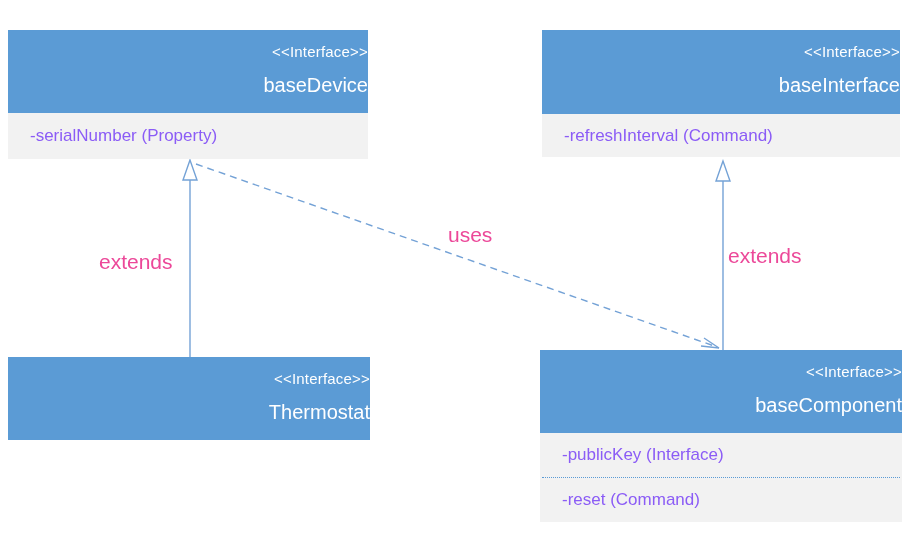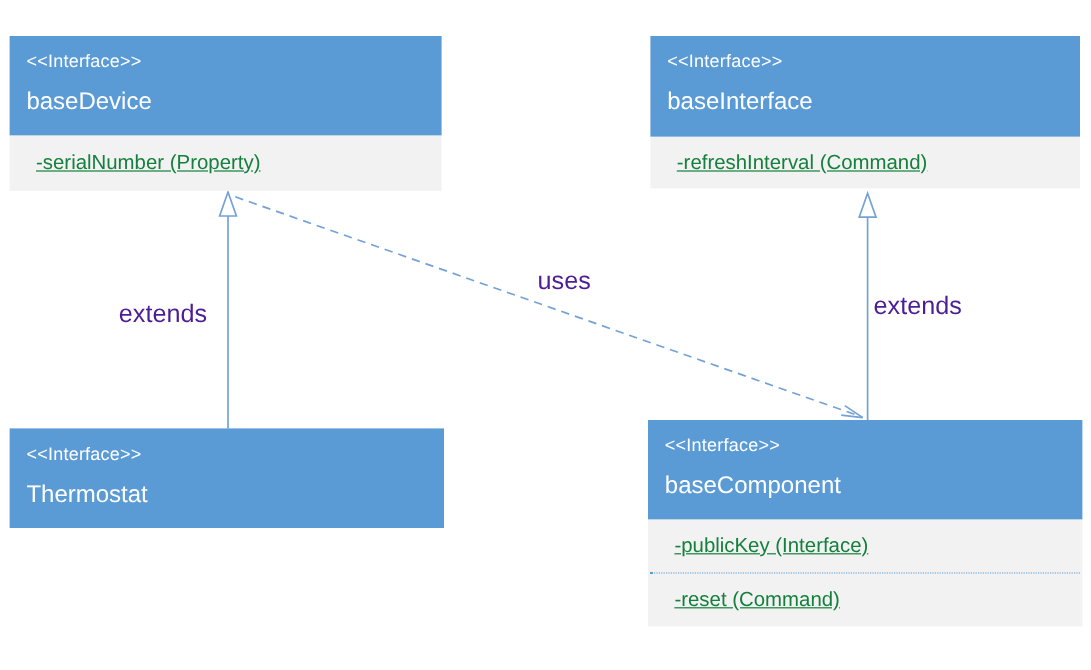--- a/index.html
+++ b/index.html
@@ -17,52 +17,52 @@
   }
   .uml-class {
     position: absolute;
     box-sizing: border-box;
   }
   .uml-head {
     background: #5B9BD5;
     color: #ffffff;
     box-sizing: border-box;
     padding: 10px 0 0 14px;
+    text-align: right;
   }
   .uml-stereo {
     font-size: 15px;
     line-height: 24px;
     letter-spacing: 0.2px;
   }
   .uml-name {
     font-size: 20px;
     line-height: 30px;
     margin-top: 6px;
   }
   .uml-body {
     background: #F2F2F2;
     box-sizing: border-box;
   }
   .uml-member {
-    color: #15803d;
+    color: #8b5cf6;
     font-size: 17px;
     display: flex;
     align-items: center;
     padding-left: 22px;
     box-sizing: border-box;
-    text-decoration: underline;
   }
   .uml-divider {
     border-top: 1px dotted #5B9BD5;
     height: 0;
     margin: 0 2px;
   }
   .rel-label {
     position: absolute;
-    color: #4c1d95;
+    color: #ec4899;
     font-size: 21px;
     white-space: nowrap;
   }
   .arrow-layer {
     position: absolute;
     left: 0;
     top: 0;
     width: 909px;
     height: 558px;
     pointer-events: none;

